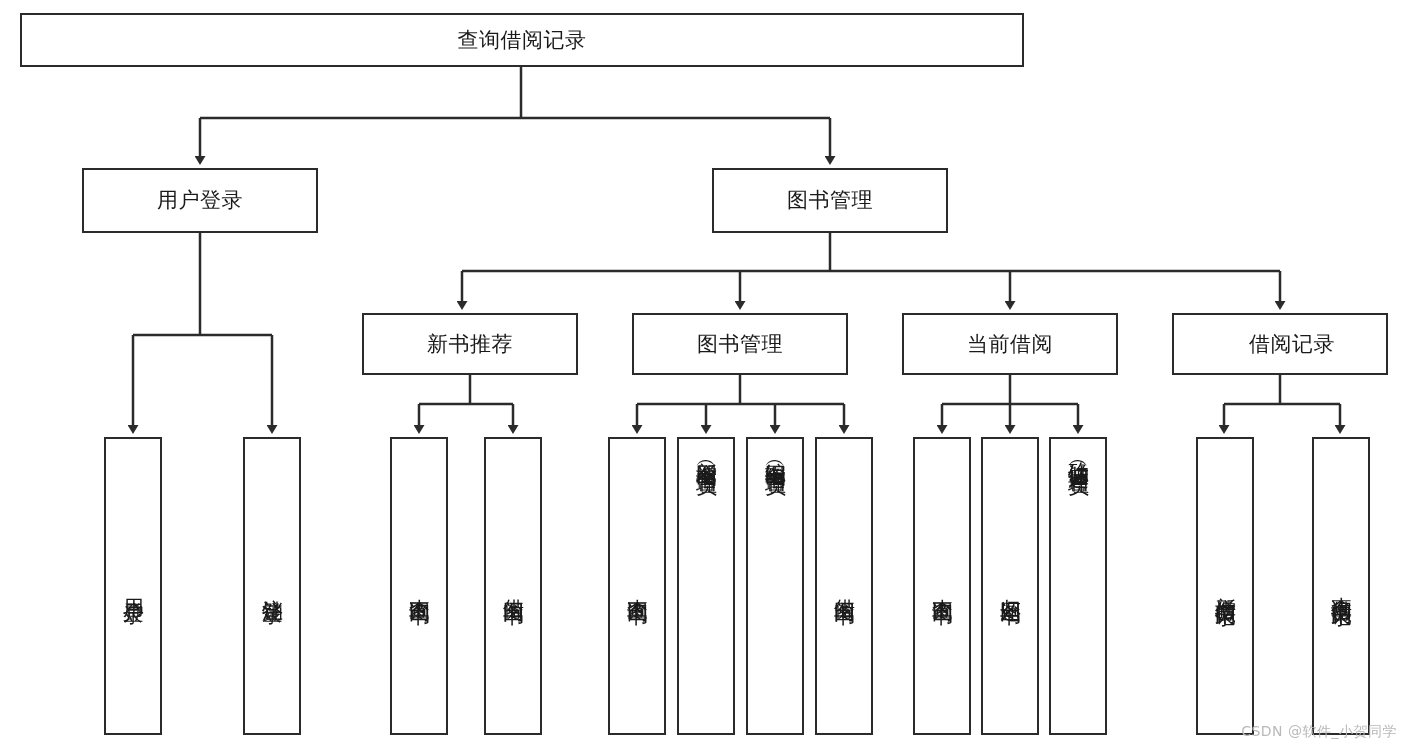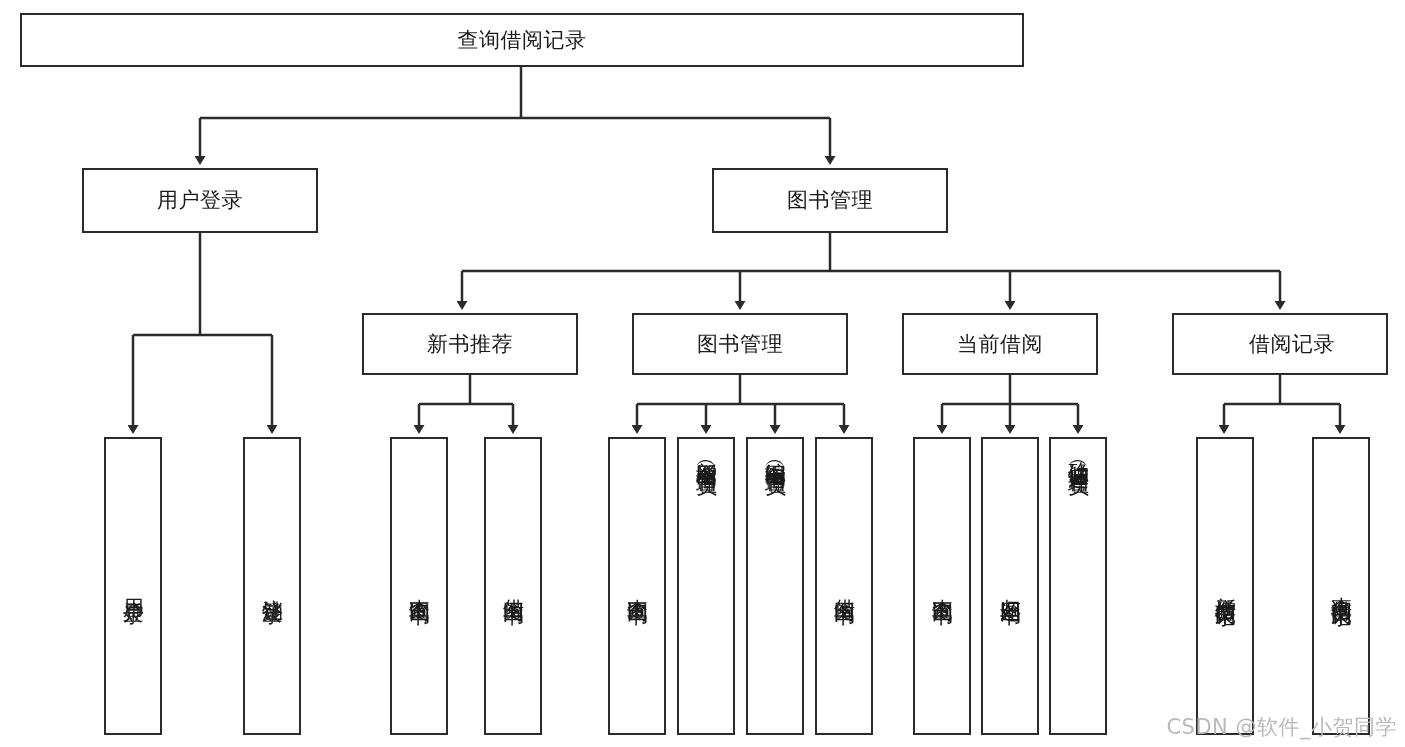--- a/index.html
+++ b/index.html
@@ -61,21 +61,21 @@
     padding-top: 0px;
   }
   .node.vertical.centered {
     align-items: center;
     padding-top: 0;
   }
   #watermark {
     position: absolute;
     right: 8px;
     bottom: 6px;
-    font-size: 21px;
+    font-size: 14px;
     color: #b9b9b9;
     letter-spacing: 0.5px;
     white-space: nowrap;
     font-family: "DejaVu Sans", "Liberation Sans", sans-serif;
   }
 </style>
 </head>
 <body>
 
 <div id="diagram-root">
@@ -155,21 +155,21 @@
   </div>
 
   <div class="node horizontal" style="left:362px; top:313px; width:216px; height:62px;">
     <span class="node-label">新书推荐</span>
   </div>
 
   <div class="node horizontal" style="left:632px; top:313px; width:216px; height:62px;">
     <span class="node-label">图书管理</span>
   </div>
 
-  <div class="node horizontal" style="left:902px; top:313px; width:196px; height:62px;">
+  <div class="node horizontal" style="left:902px; top:313px; width:216px; height:62px;">
     <span class="node-label">当前借阅</span>
   </div>
 
   <div class="node horizontal" style="left:1172px; top:313px; width:216px; height:62px;padding-left:24px;">
     <span class="node-label">借阅记录</span>
   </div>
 
   <div class="node vertical centered" style="left:104px; top:437px; width:58px; height:298px;">
     <span class="node-label">用户登录</span>
   </div>

